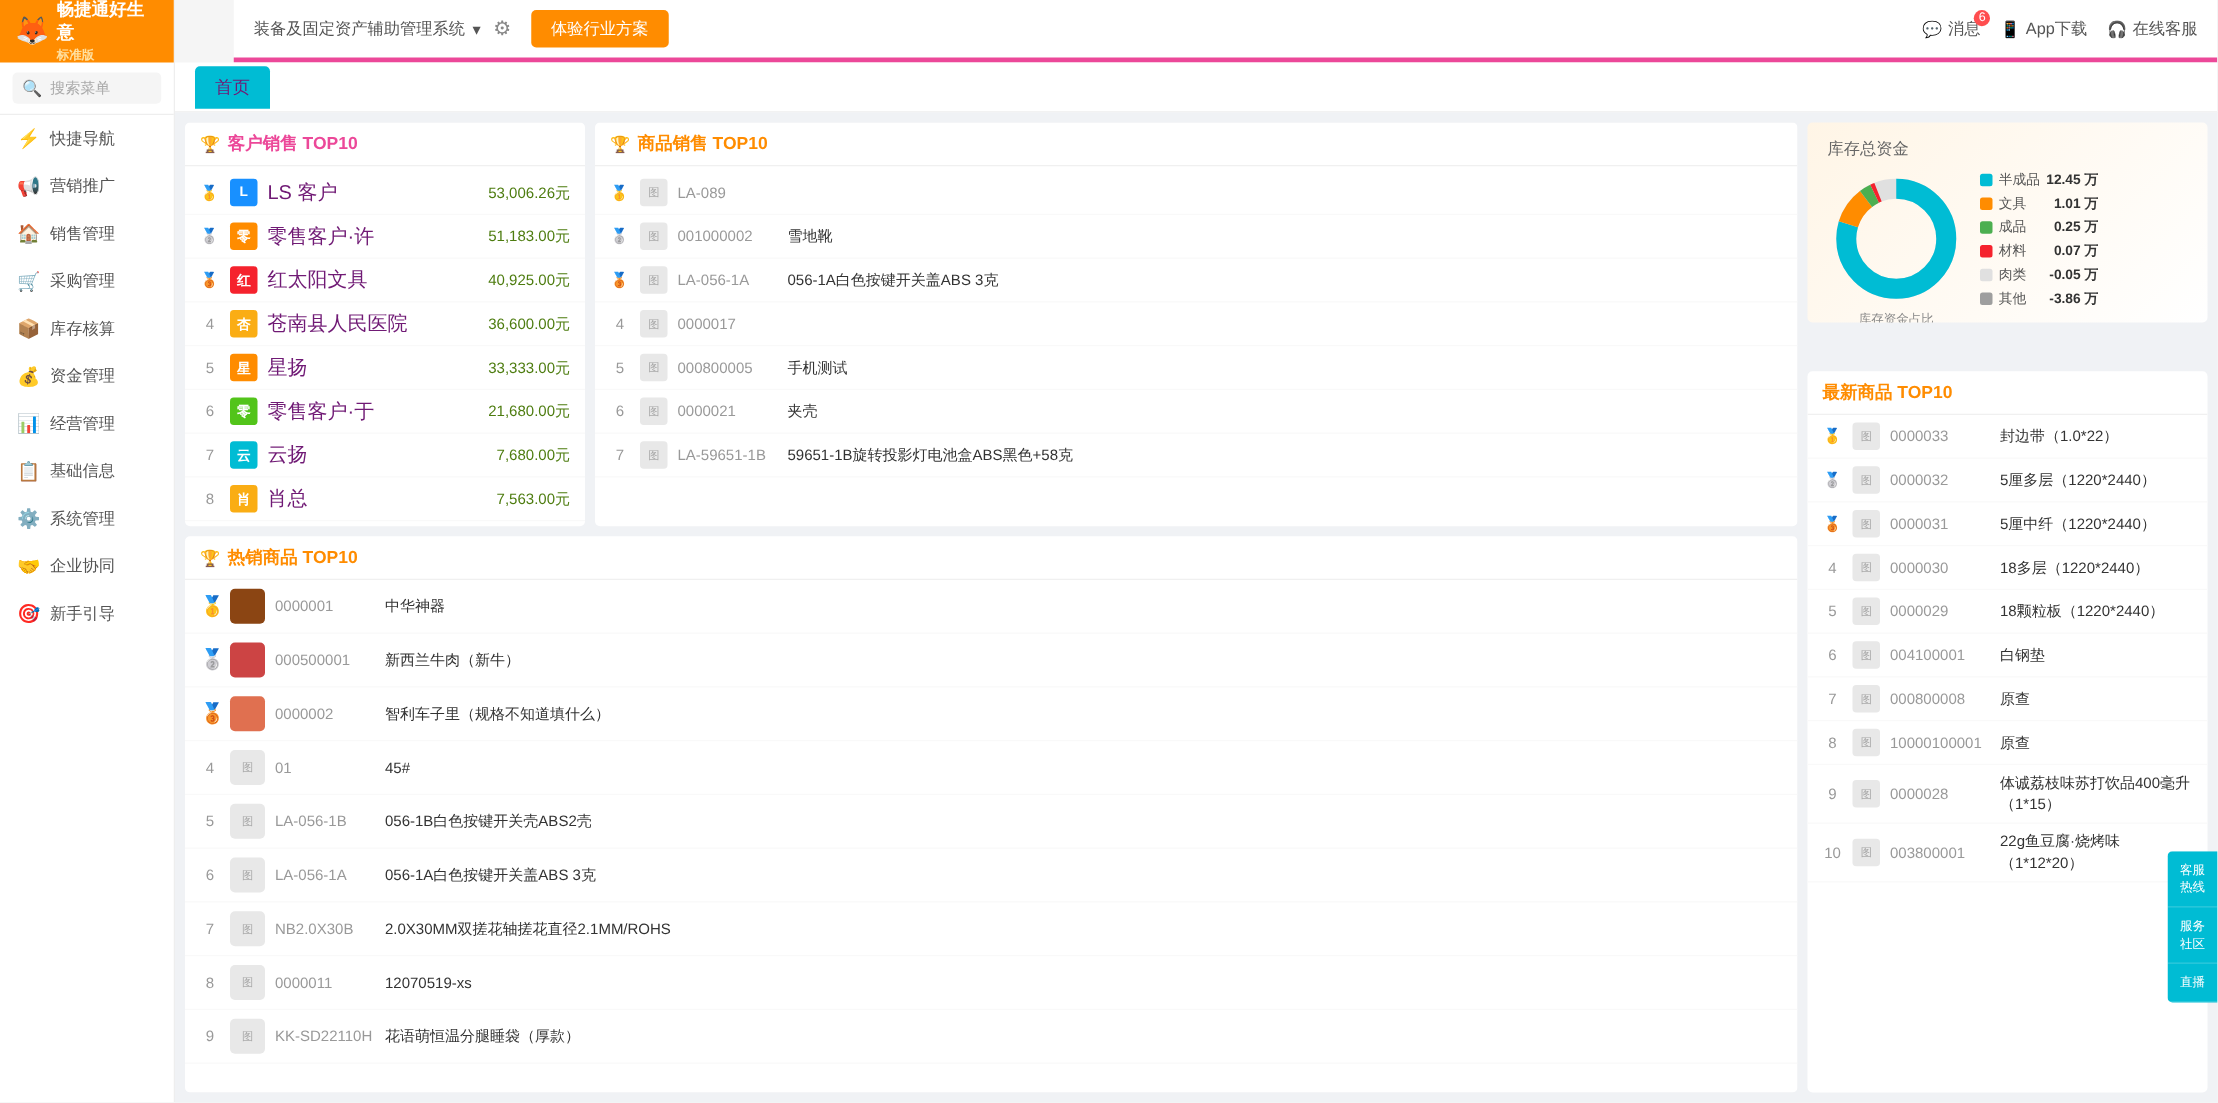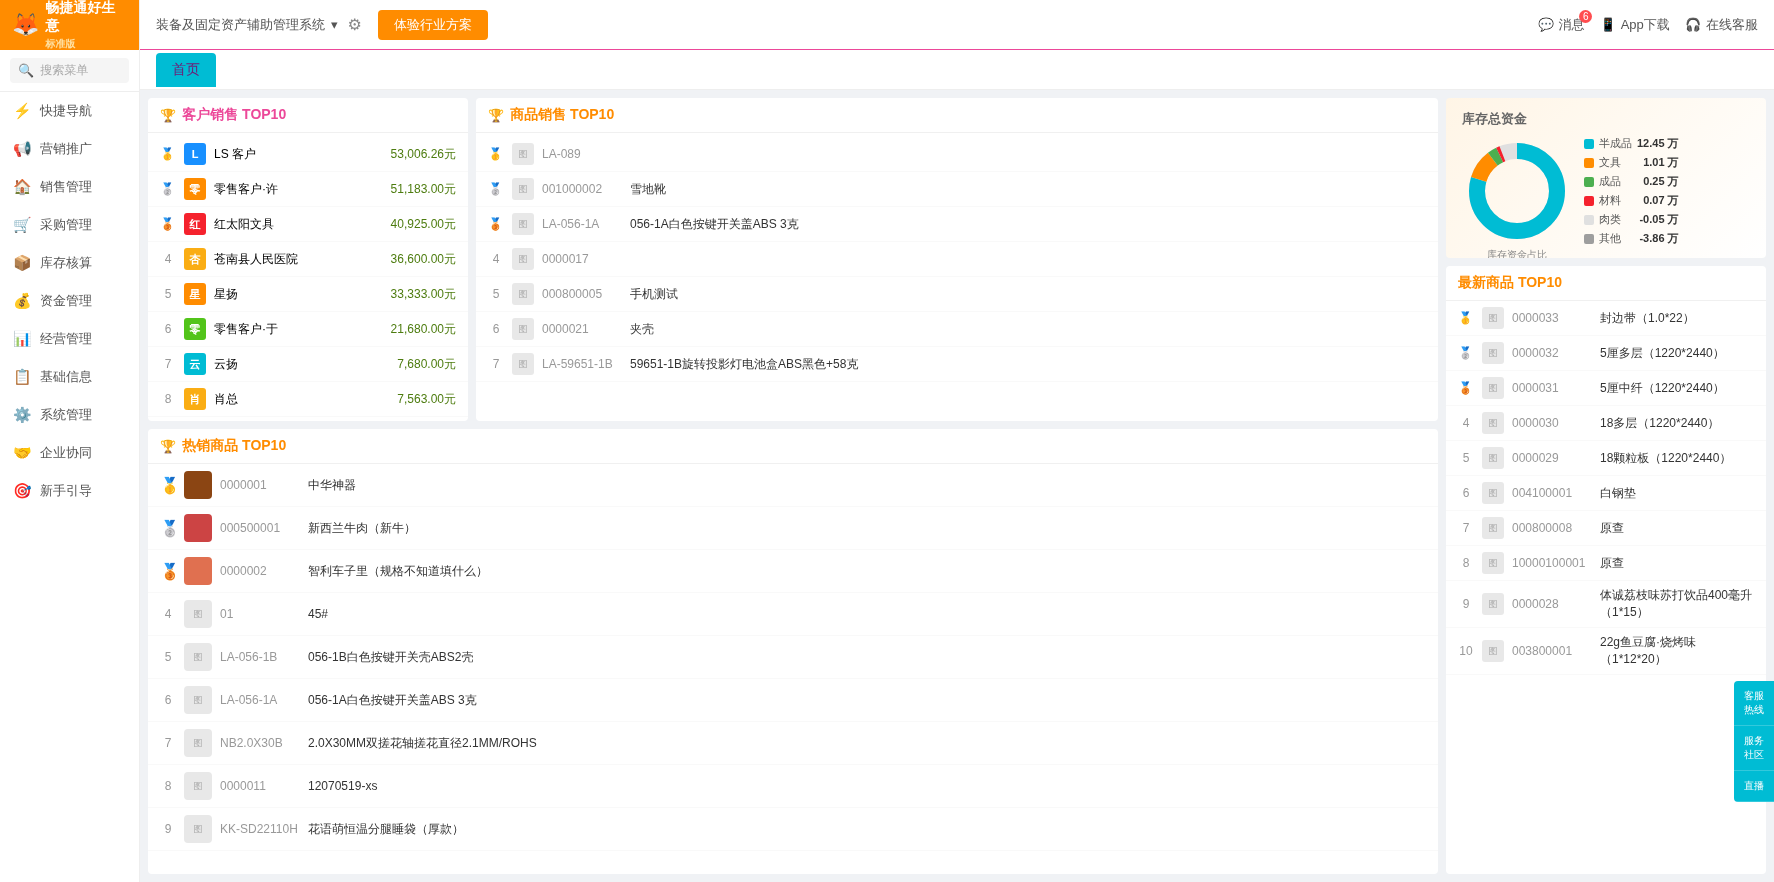--- a/index.html
+++ b/index.html
@@ -57,25 +57,26 @@
       display: flex;
       flex-direction: column;
       height: 882px;
       overflow: hidden;
     }
 
     
     .topbar {
       height: 50px;
       background: #fff;
-      border-bottom: 1px solid #ec4899;
+      border-bottom: 4px solid #ec4899;
       display: flex;
       align-items: center;
       padding: 0 16px;
       gap: 10px;
+      margin-left: 47px;
     }
     .topbar-system-select {
       display: flex;
       align-items: center;
       gap: 6px;
       cursor: pointer;
       color: #555;
     }
     .topbar-gear { font-size: 16px; color: #888; cursor: pointer; margin-right: 6px; }
     .topbar-trial-btn {
@@ -179,21 +180,21 @@
       padding: 6px 12px;
       gap: 8px;
       border-bottom: 1px solid #f9f9f9;
     }
     .rank-num { width: 16px; font-size: 12px; color: #999; text-align: center; }
     .rank-avatar {
       width: 22px; height: 22px; border-radius: 3px;
       display: flex; align-items: center; justify-content: center;
       color: #fff; font-size: 11px; font-weight: bold; flex-shrink: 0;
     }
-    .rank-name { flex: 1; color: #000000; font-size: 12px; }
+    .rank-name { flex: 1; color: #701a75; font-size: 16px; }
     .rank-value { color: #4d7c0f; font-size: 12px; font-weight: 500; }
 
     
     .products-box {
       flex: 1;
     }
     .prod-item {
       display: flex;
       align-items: center;
       padding: 6px 12px;
@@ -232,21 +233,21 @@
       display: flex;
       flex-direction: column;
       gap: 8px;
       flex-shrink: 0;
     }
     .inventory-card {
       background: linear-gradient(135deg, #fff5e6, #fff);
       border-radius: 4px;
       padding: 12px 16px;
     }
-    .inv-title { font-size: 13px; color: #666; margin-bottom: 8px; display: flex; align-items: center; gap: 6px; font-weight: bold; }
+    .inv-title { font-size: 13px; color: #666; margin-bottom: 8px; display: flex; align-items: center; gap: 6px; }
     .inv-amount { font-size: 28px; color: #ff8c00; font-weight: bold; }
     .inv-amount-unit { font-size: 16px; color: #ff8c00; }
 
     
     .chart-area {
       display: flex;
       gap: 12px;
       align-items: center;
       margin-top: 8px;
     }
@@ -270,20 +271,21 @@
     .legend-dot { width: 10px; height: 10px; border-radius: 2px; flex-shrink: 0; }
     .legend-name { flex: 1; color: #555; }
     .legend-val { color: #333; font-weight: 700; }
 
     
     .new-prod-section {
       background: #fff;
       border-radius: 4px;
       flex: 1;
       overflow-y: auto;
+      margin-top: 31px;
     }
     .new-prod-item {
       display: flex;
       align-items: center;
       padding: 6px 12px;
       gap: 8px;
       border-bottom: 1px solid #f9f9f9;
     }
     .new-prod-rank { width: 16px; font-size: 12px; color: #999; text-align: center; }
 

